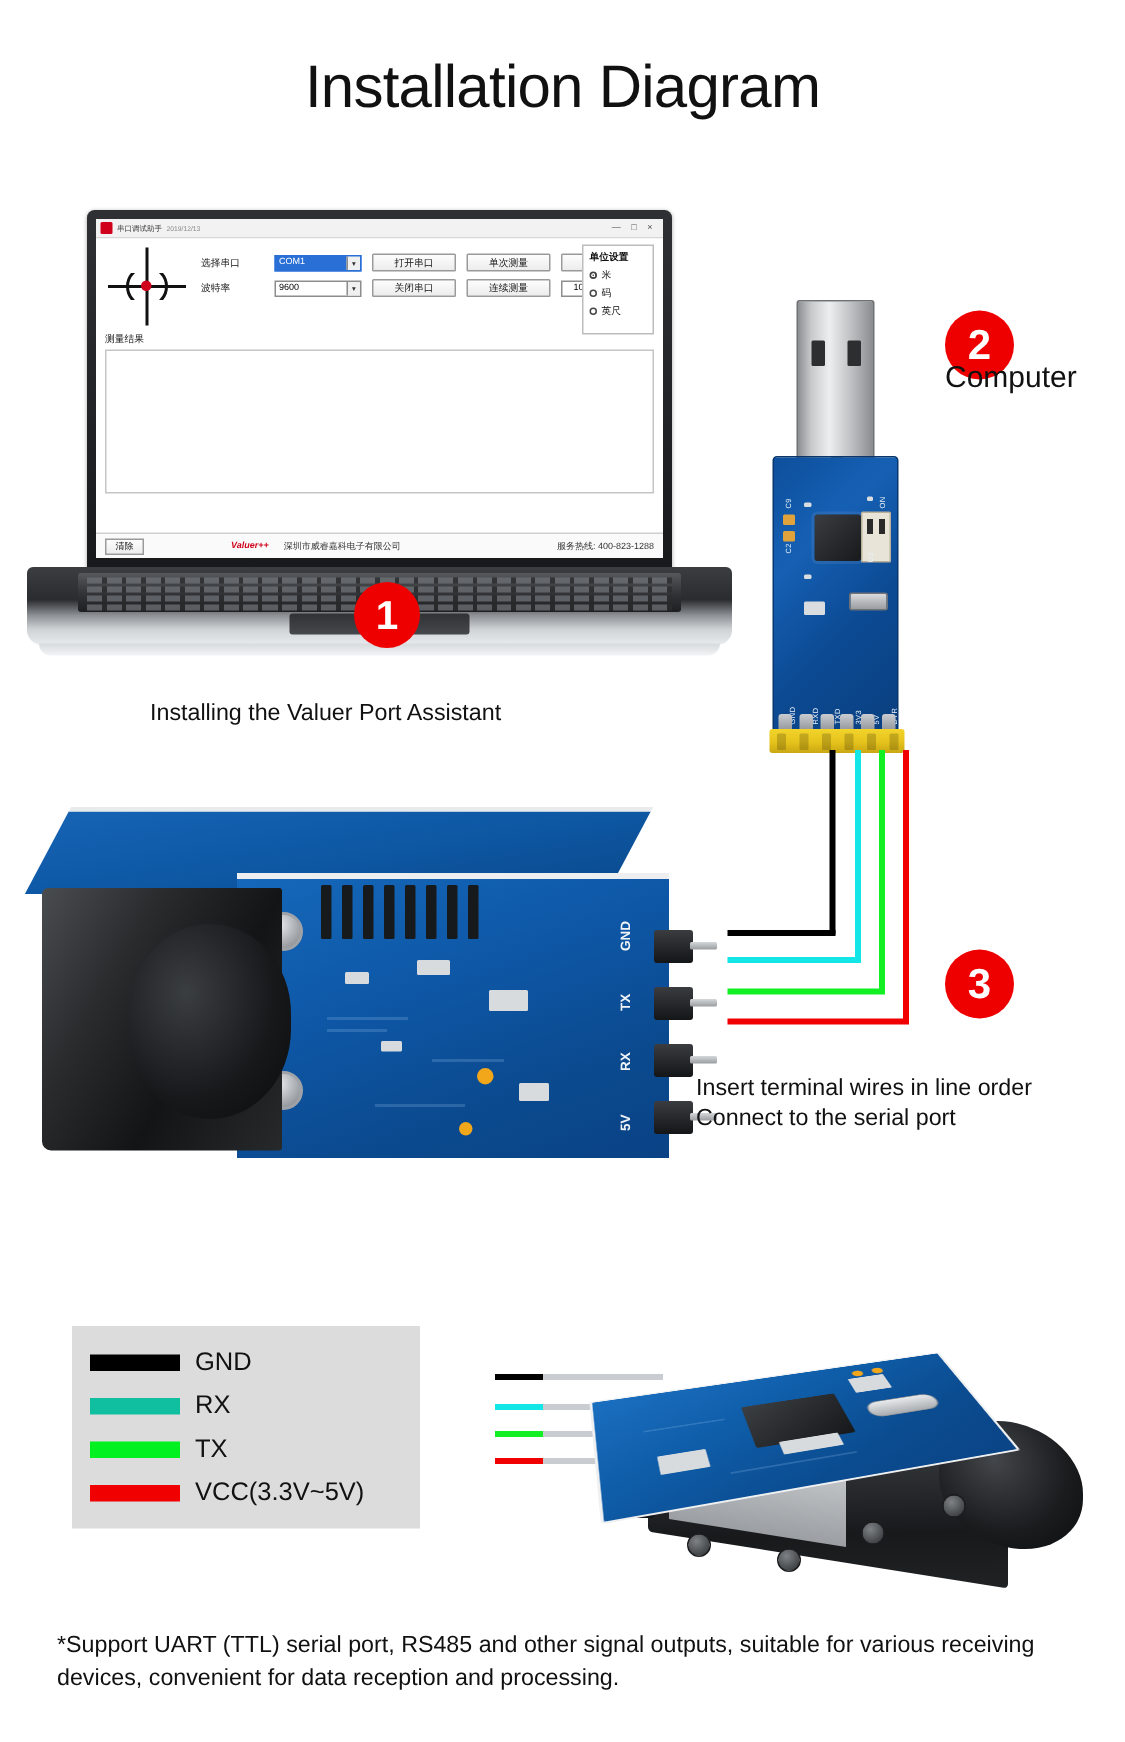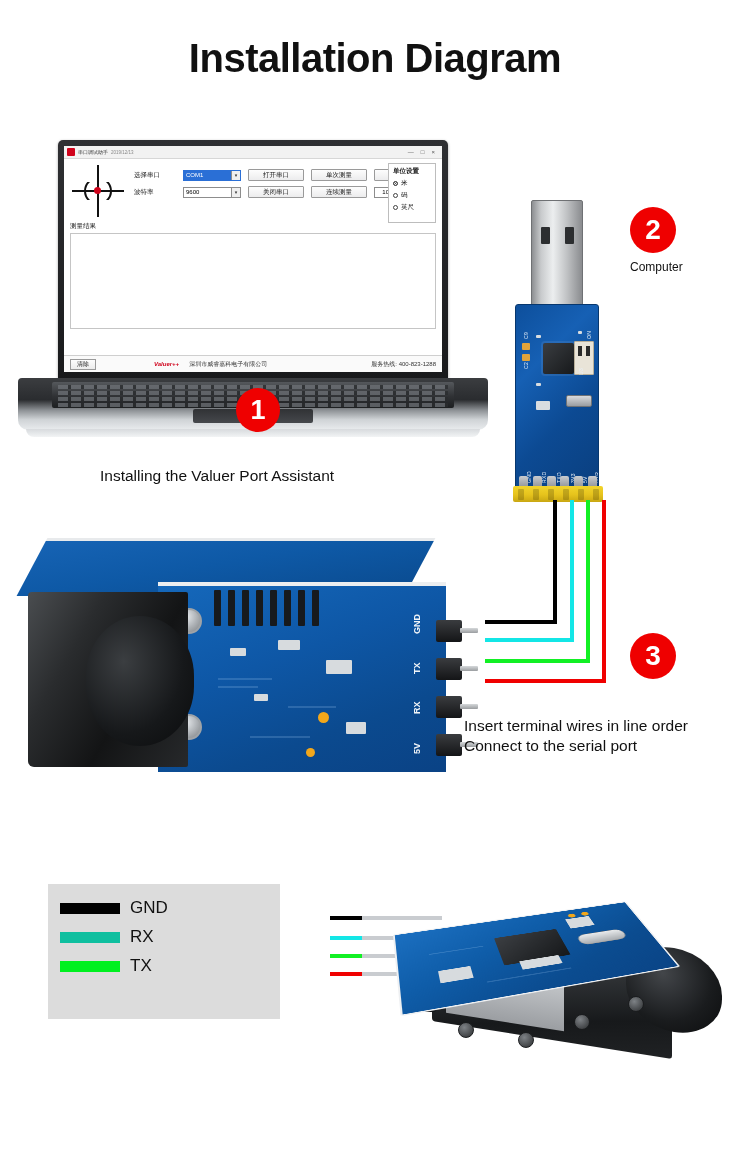--- a/index.html
+++ b/index.html
@@ -8,21 +8,21 @@
     background: #ffffff;
     font-family: "Liberation Sans", sans-serif;
     overflow: hidden;
   }
   #page { position: relative; width: 750px; height: 1161px; background:#fff; }
 
   
   .page-title {
     position: absolute; left: 0; top: 36px; width: 750px;
     text-align: center;
-    font-size: 40px; font-weight: bold; color: #111;
+    font-size: 40px; font-weight: normal; color: #111;
     letter-spacing: -0.5px;
   }
 
   
   .laptop { position: absolute; left: 18px; top: 140px; width: 470px; height: 302px; }
   .laptop-lid {
     position: absolute; left: 40px; top: 0; width: 390px; height: 242px;
     background: linear-gradient(180deg,#2f3033 0%,#18191b 100%);
     border-radius: 5px 5px 0 0;
     padding: 6px 6px 10px 6px;
@@ -133,21 +133,21 @@
     position:absolute; border-radius:50%; background:#ef0000; color:#fff;
     display:flex; align-items:center; justify-content:center;
     font-weight:bold; line-height:1;
   }
   #badge-1 { left:236px; top:388px; width:44px; height:44px; font-size:27px; }
   #badge-2 { left:630px; top:207px; width:46px; height:46px; font-size:28px; }
   #badge-3 { left:630px; top:633px; width:46px; height:46px; font-size:28px; }
 
   .caption { position:absolute; color:#111; font-size:15.5px; line-height:1.28; }
   #cap-1 { left:100px; top:466px; }
-  #cap-2 { left:630px; top:260px; font-size:12px; }
+  #cap-2 { left:630px; top:240px; font-size:20px; }
   #cap-3 { left:464px; top:716px; width:290px; }
 
   
   .usb-module { position:absolute; left:505px; top:200px; width:100px; height:300px; }
   .usb-plug {
     position:absolute; left:26px; top:0; width:52px; height:112px;
     background: linear-gradient(90deg,#8d8f92 0%,#c8cacc 18%,#eceeef 42%,#c3c5c7 68%,#8a8c8f 100%);
     border-radius:2px; border:1px solid #6f7174;
   }
   .usb-plug .slot {
@@ -525,20 +525,24 @@
       <span class="legend-label">GND</span>
     </div>
     <div class="legend-row">
       <span class="legend-sw" id="lg1" style="background: rgb(15, 191, 159);"></span>
       <span class="legend-label">RX</span>
     </div>
     <div class="legend-row">
       <span class="legend-sw" id="lg2" style="background: rgb(0, 240, 32);"></span>
       <span class="legend-label">TX</span>
     </div>
+    <div class="legend-row">
+      <span class="legend-sw" id="lg3" style="background: rgb(240, 0, 0);"></span>
+      <span class="legend-label">VCC(3.3V~5V)</span>
+    </div>
   </div>
 
   <div class="sensor3d">
     <div>
       <div class="wire h w-black" style="left:-6px; top:80px; width:110px;"></div>
       <div class="wire h w-cyan" style="left:-6px; top:100px; width:110px;"></div>
       <div class="wire h w-green" style="left:-6px; top:118px; width:110px;"></div>
       <div class="wire h w-red" style="left:-6px; top:136px; width:110px;"></div>
       <div class="wire h" style="left:26px; top:80px; width:80px; background:#c9ccd0;"></div>
       <div class="wire h" style="left:26px; top:100px; width:80px; background:#c9ccd0;"></div>
@@ -559,14 +563,15 @@
       <span class="pcb-dot" style="left:78%; top:6%; width:9px; height:9px;"></span>
       <span class="pcb-trace" style="left:12%; top:34%; width:60px; height:2px;"></span>
       <span class="pcb-trace" style="left:30%; top:80%; width:90px; height:2px;"></span>
     </div>
     <span class="s3-screw" style="left:122px; top:186px;"></span>
     <span class="s3-screw" style="left:182px; top:196px;"></span>
     <span class="s3-screw" style="left:238px; top:178px;"></span>
     <span class="s3-screw" style="left:292px; top:160px;"></span>
   </div>
 
+  <div class="footer-note">*Support UART (TTL) serial port, RS485 and other signal outputs, suitable for various receiving devices, convenient for data reception and processing.</div>
 
 </div>
 
 </body></html>

